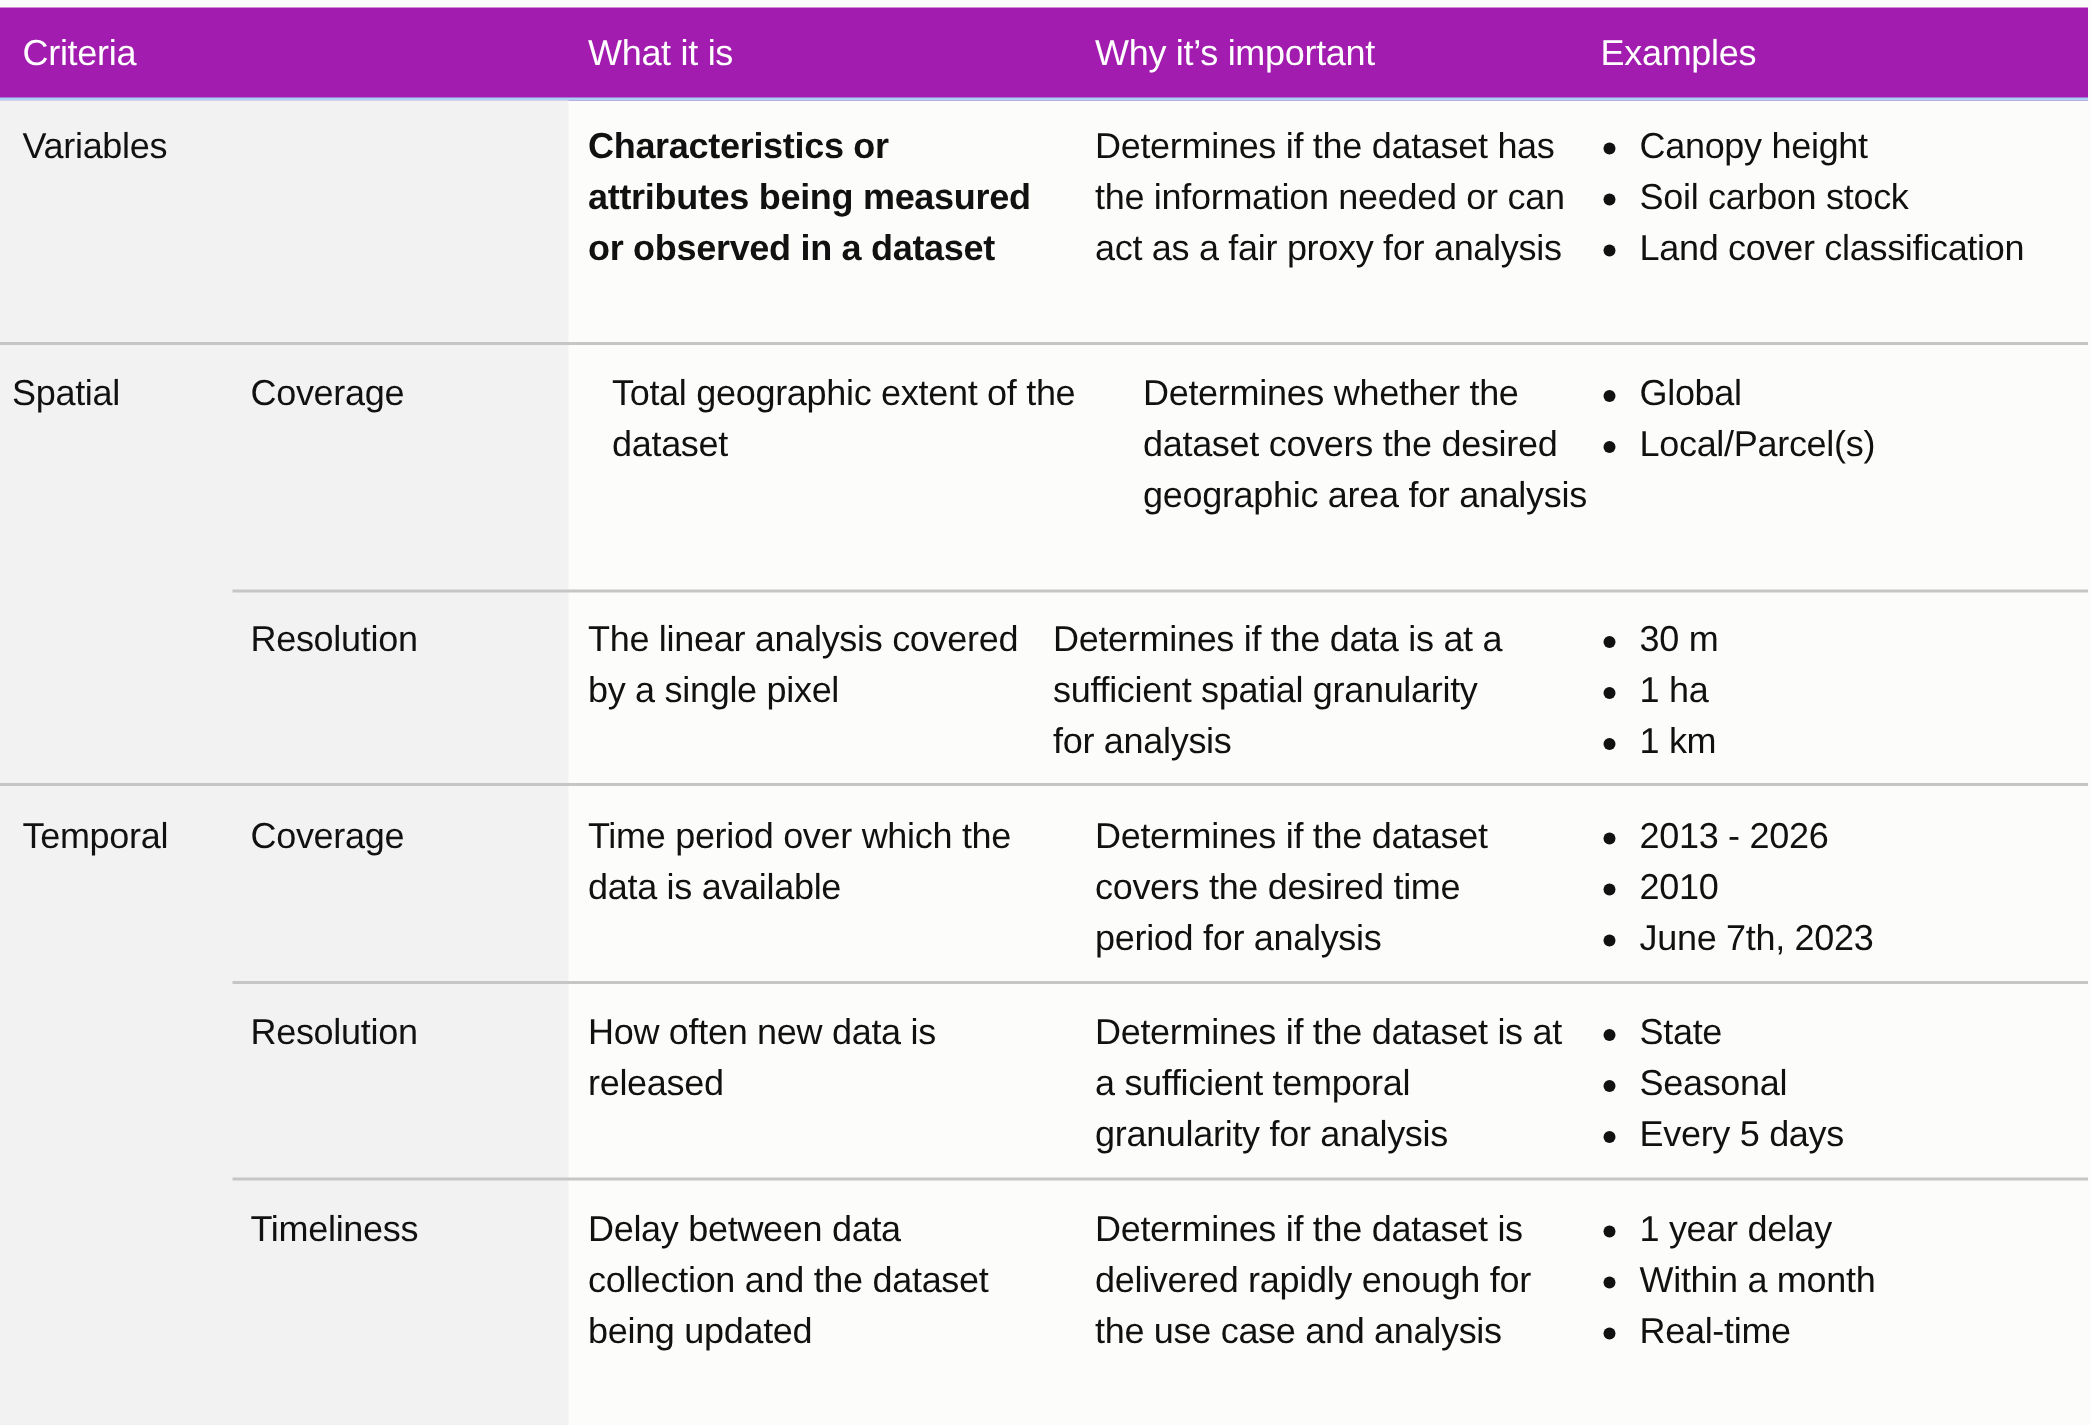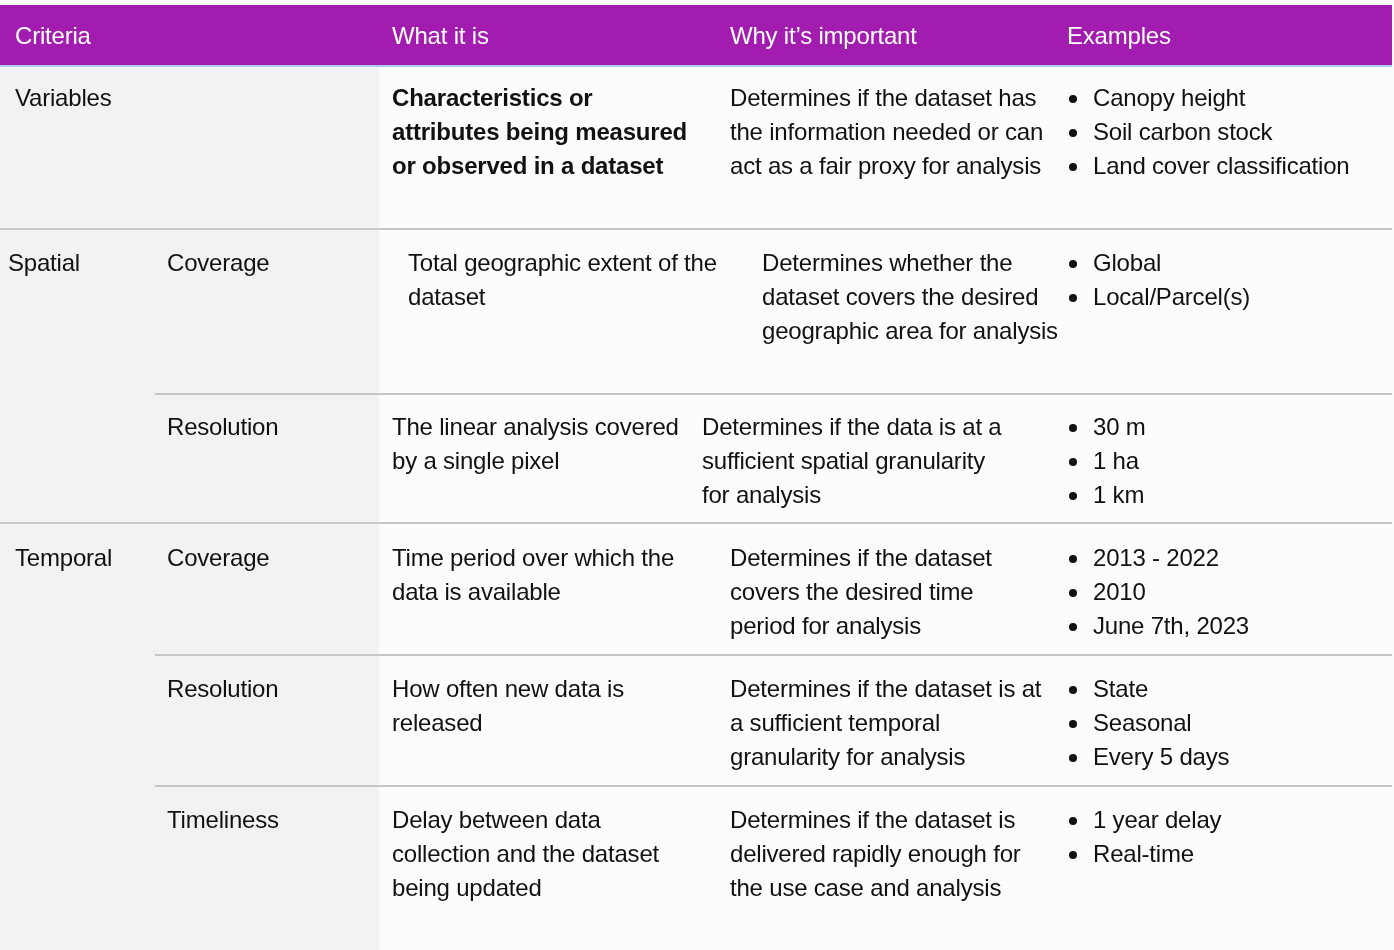--- a/index.html
+++ b/index.html
@@ -62,34 +62,35 @@
     <li>30 m</li>
     <li>1 ha</li>
     <li>1 km</li>
   </ul>
 
   <div class="cell" style="left:15px; top:536px;">Temporal</div>
   <div class="cell" style="left:167px; top:536px;">Coverage</div>
   <div class="cell" style="left:392px; top:536px; width:310px;">Time period over which the data is available</div>
   <div class="cell" style="left:730px; top:536px; width:315px;">Determines if the dataset covers the desired time period for analysis</div>
   <ul class="ex cell" style="left:1067px; top:536px; width:300px;">
-    <li>2013 - 2022</li>
+    <li>2013 - 2026</li>
     <li>2010</li>
     <li>June 7th, 2023</li>
   </ul>
 
   <div class="cell" style="left:167px; top:667px;">Resolution</div>
   <div class="cell" style="left:392px; top:667px; width:310px;">How often new data is released</div>
   <div class="cell" style="left:730px; top:667px; width:315px;">Determines if the dataset is at a  sufficient temporal granularity for analysis</div>
   <ul class="ex cell" style="left:1067px; top:667px; width:300px;">
     <li>State</li>
     <li>Seasonal</li>
     <li>Every 5 days</li>
   </ul>
 
   <div class="cell" style="left:167px; top:798px;">Timeliness</div>
   <div class="cell" style="left:392px; top:798px; width:310px;">Delay between data collection and the dataset being updated</div>
   <div class="cell" style="left:730px; top:798px; width:315px;">Determines if the dataset is delivered rapidly enough for the use case and analysis</div>
   <ul class="ex cell" style="left:1067px; top:798px; width:300px;">
     <li>1 year delay</li>
+    <li>Within a month</li>
     <li>Real-time</li>
   </ul>
 </div>
 
 </body></html>

